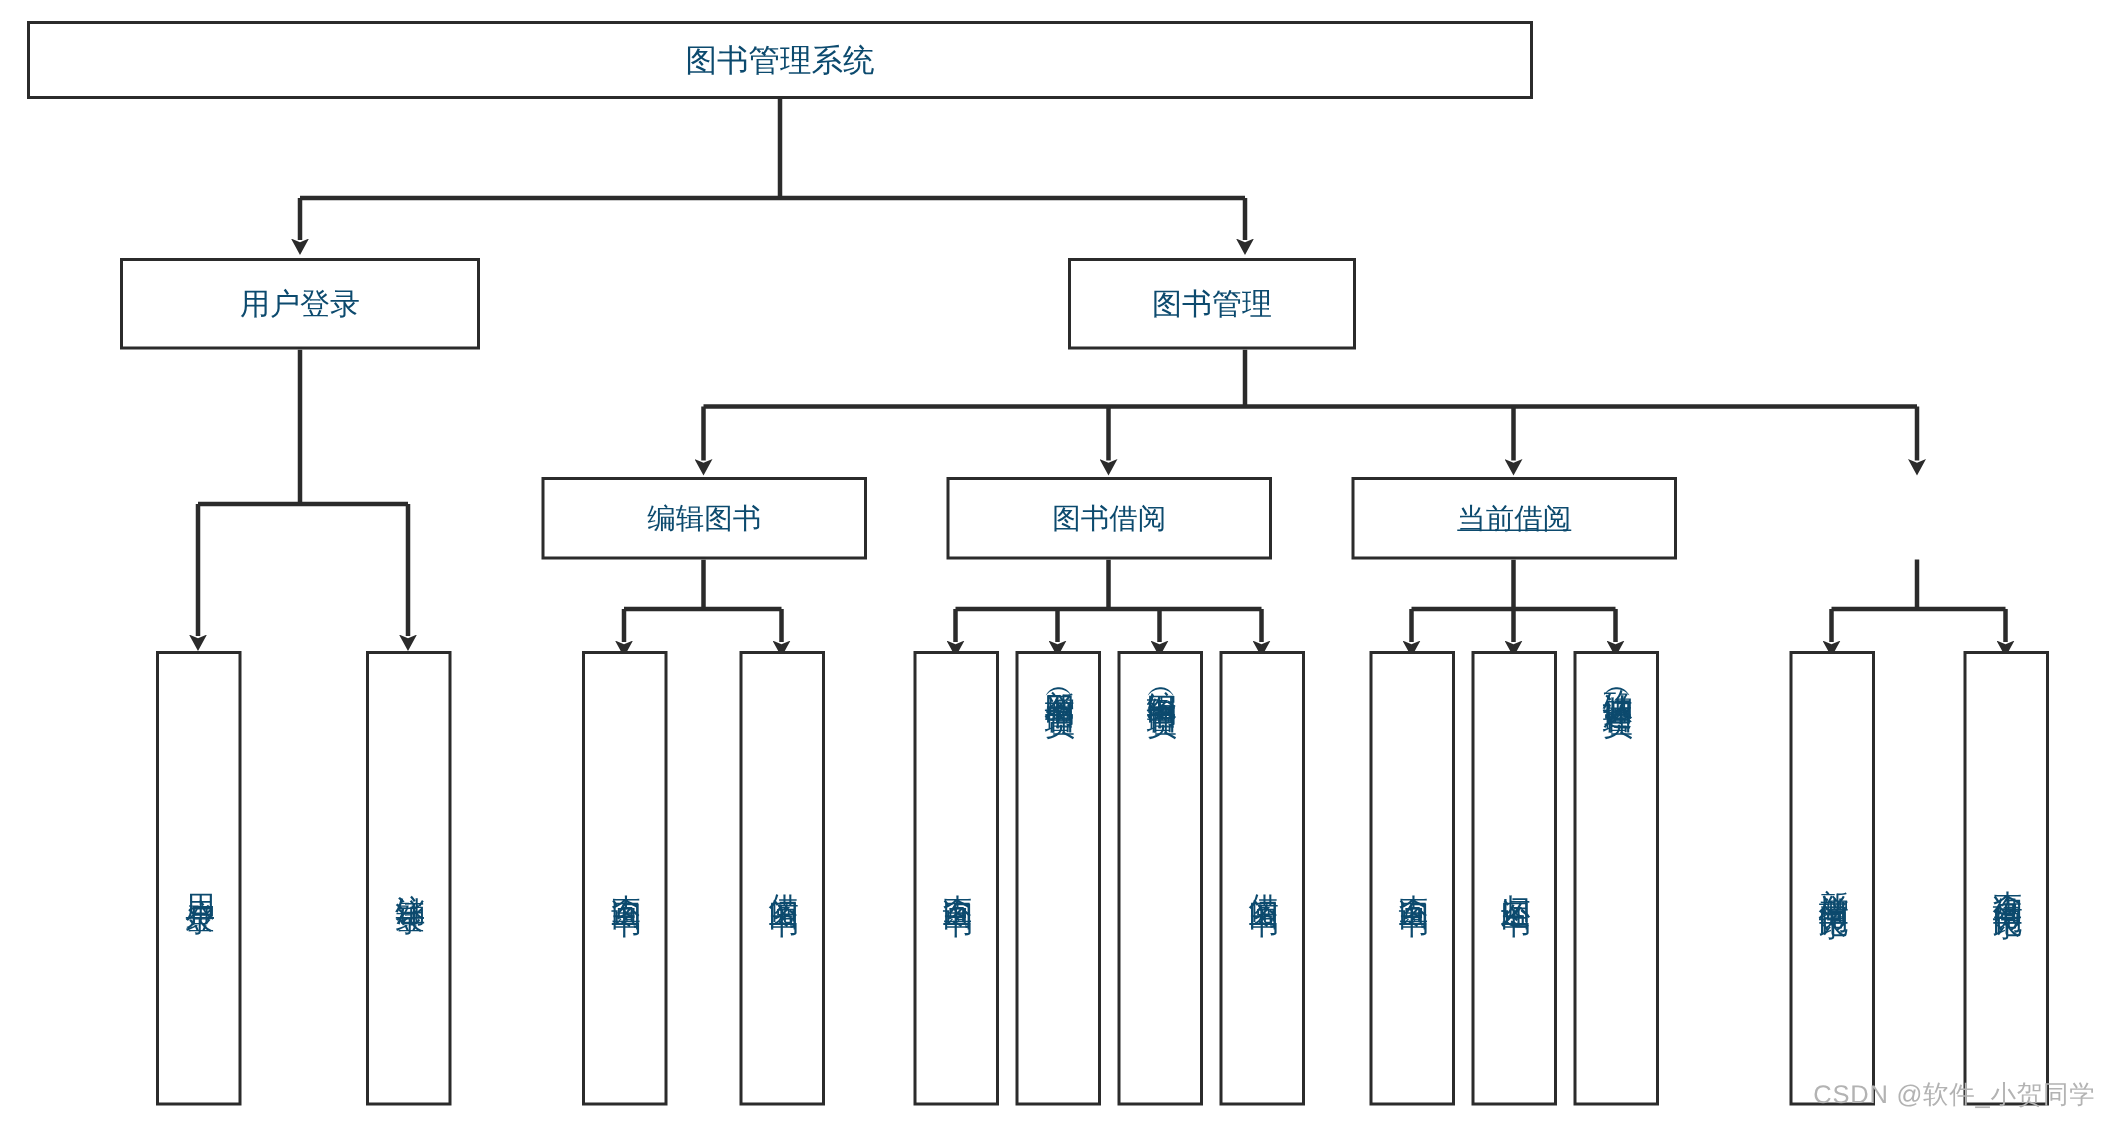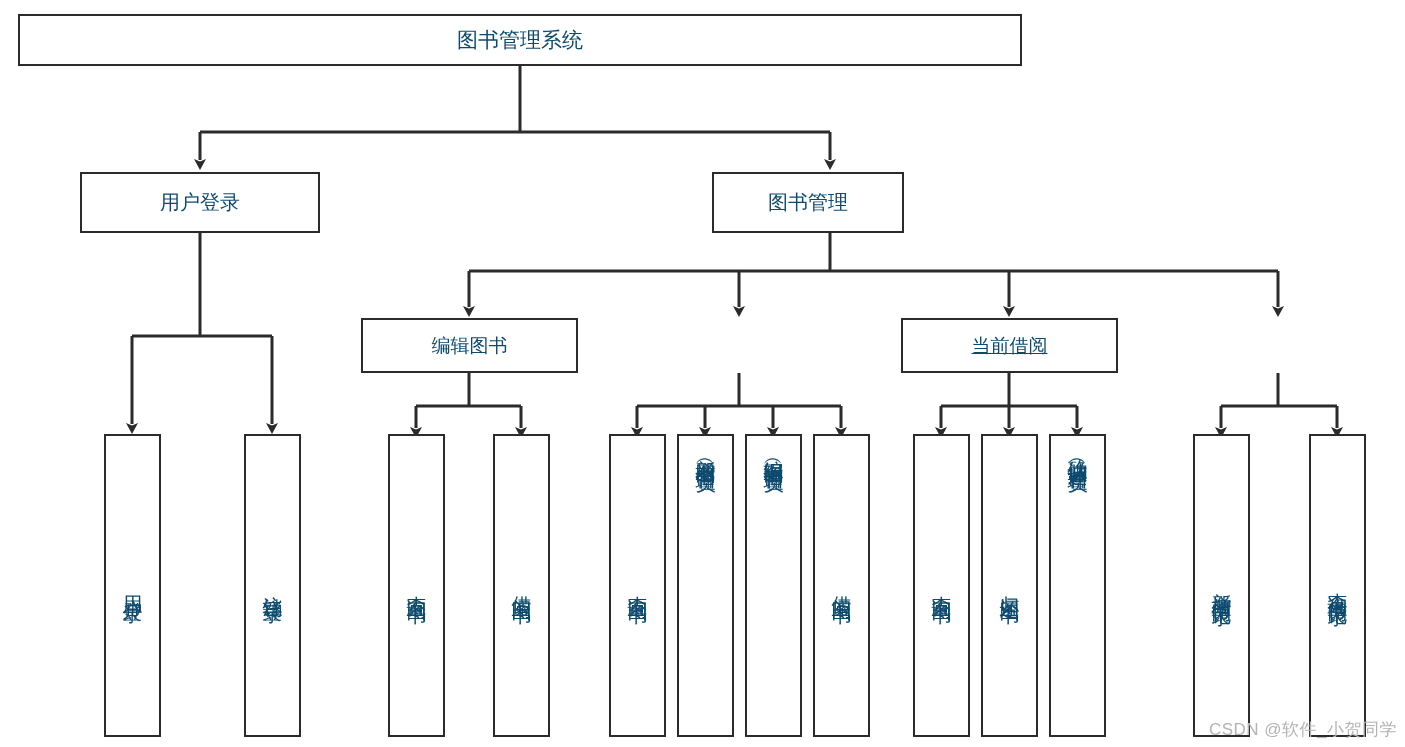--- a/index.html
+++ b/index.html
@@ -139,20 +139,23 @@
   <div class="node level1" style="left:80px; top:172px; width:240px; height:61px;">
     <span>用户登录</span>
   </div>
   <div class="node level1" style="left:712px; top:172px; width:192px; height:61px;">
     <span>图书管理</span>
   </div>
 
   <div class="node level2" style="left:361px; top:318px; width:217px; height:55px;">
     <span>编辑图书</span>
   </div>
+  <div class="node level2" style="left:631px; top:318px; width:217px; height:55px;">
+    <span>图书借阅</span>
+  </div>
   <div class="node level2" style="left:901px; top:318px; width:217px; height:55px;text-decoration:underline;">
     <span>当前借阅</span>
   </div>
 
   <div class="node leaf center-text" style="left:104px; top:434px; width:57px; height:303px;">
     <span class="vtext">用户登录</span>
   </div>
   <div class="node leaf center-text" style="left:244px; top:434px; width:57px; height:303px;">
     <span class="vtext">注销登录</span>
   </div>

